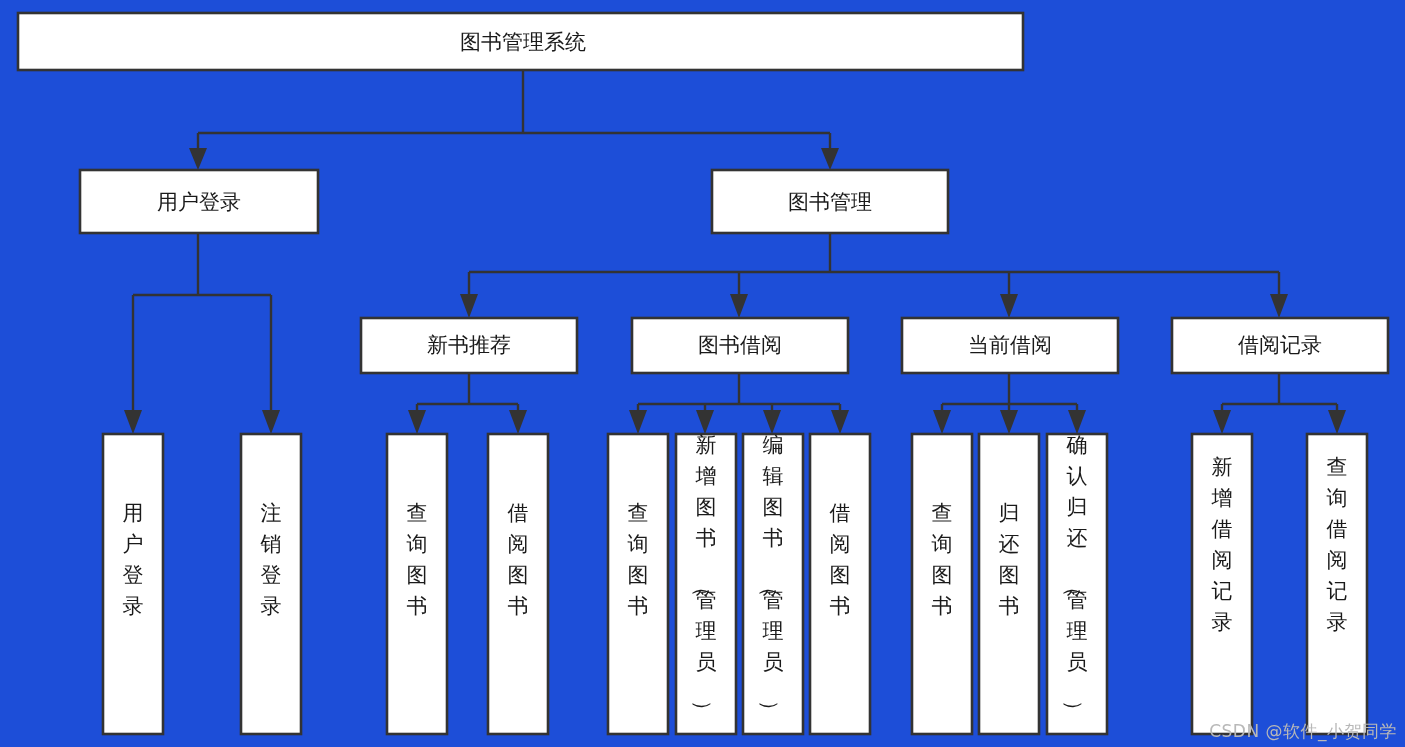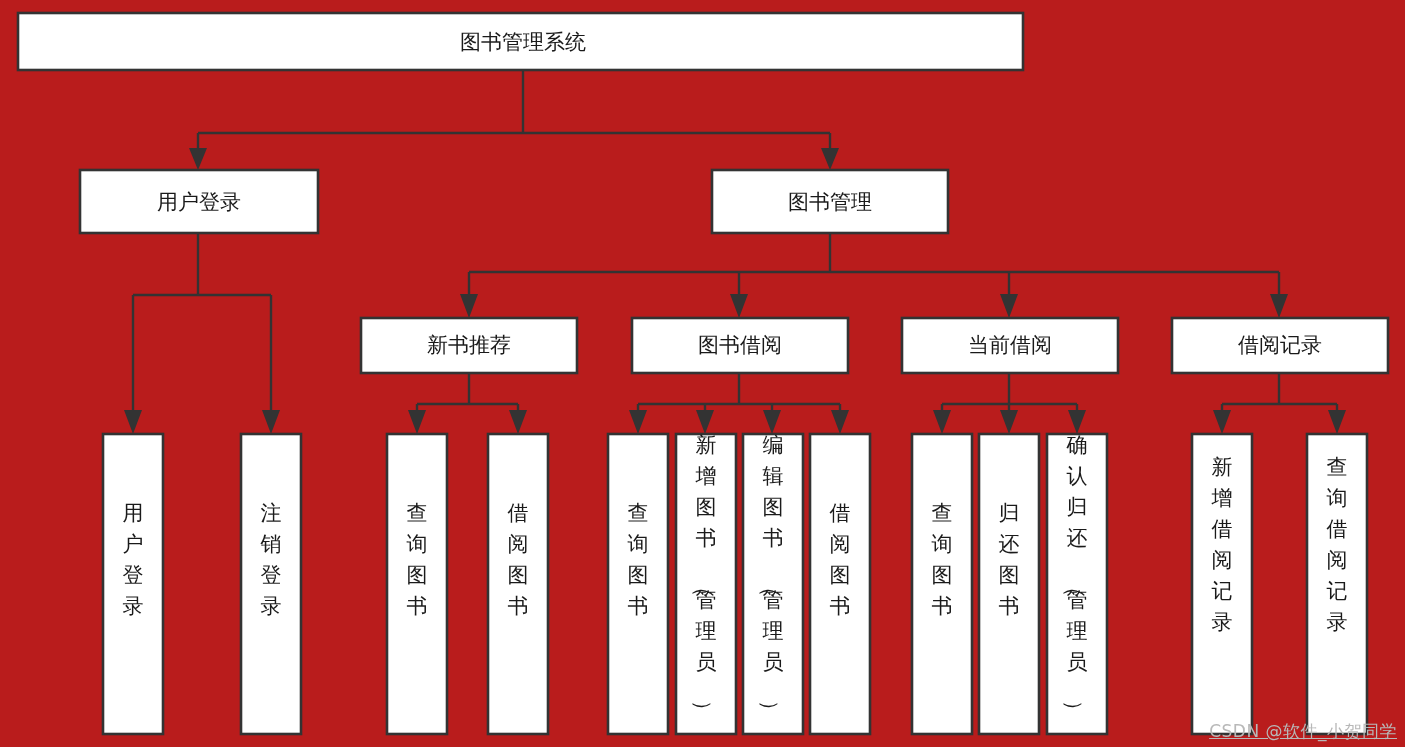--- a/index.html
+++ b/index.html
@@ -8,21 +8,21 @@
     padding: 0;
     background: #ffffff;
   }
   body {
     font-family: "DejaVu Sans", "Liberation Sans", sans-serif;
   }
   #diagram-root {
     position: relative;
     width: 1405px;
     height: 747px;
-    background: #b91c1c;
+    background: #1d4ed8;
     overflow: hidden;
   }
   svg#tree-svg {
     position: absolute;
     left: 0;
     top: 0;
     width: 1405px;
     height: 747px;
     display: block;
   }
@@ -57,21 +57,20 @@
   .watermark {
     position: absolute;
     right: 8px;
     bottom: 4px;
     font-family: "DejaVu Sans", "Liberation Sans", sans-serif;
     font-size: 17px;
     color: #b8b8b8;
     letter-spacing: 0.5px;
     white-space: nowrap;
     user-select: none;
-    text-decoration: underline;
   }
 </style>
 </head>
 <body>
 
 <div id="diagram-root">
 
   <svg id="tree-svg" viewBox="0 0 1405 747" xmlns="http://www.w3.org/2000/svg">
 
     <g>

